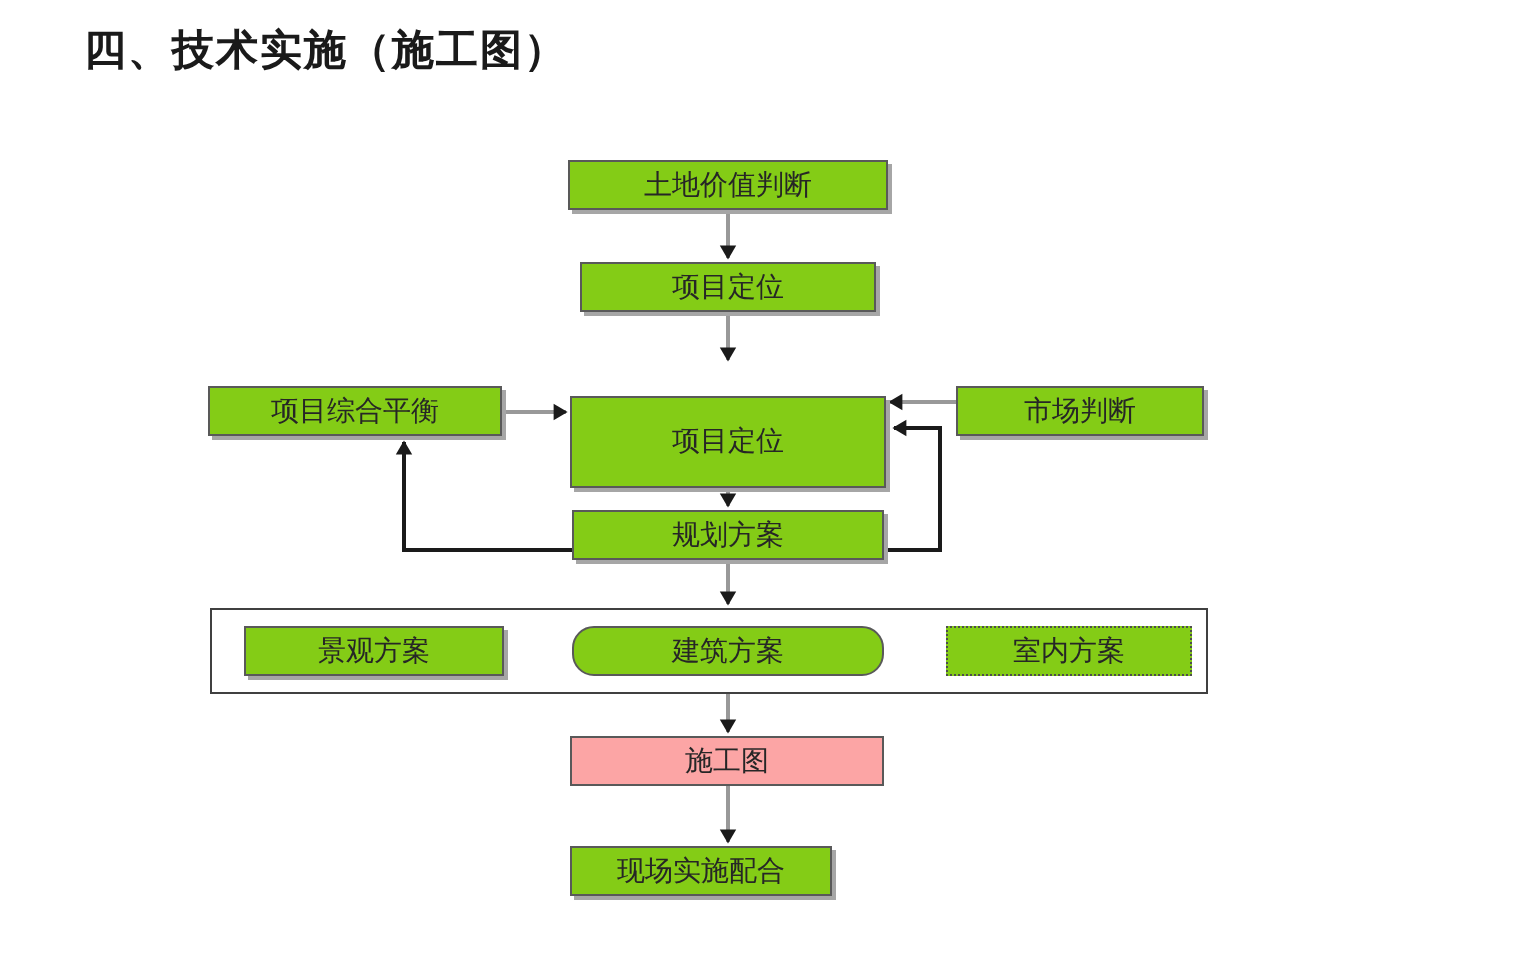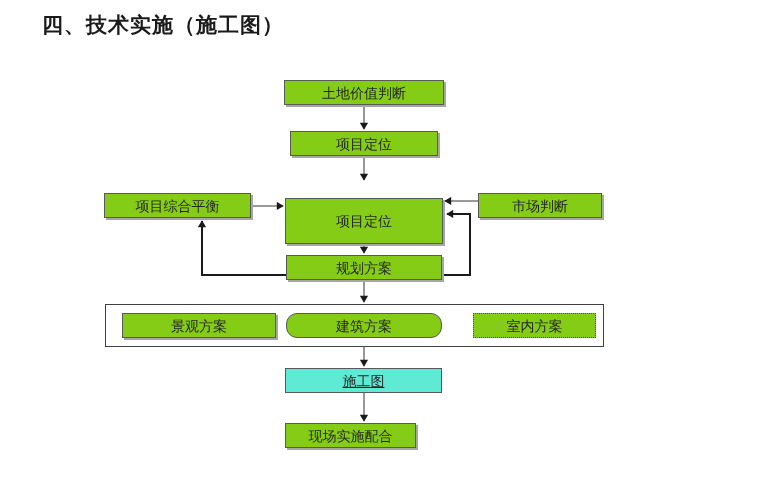--- a/index.html
+++ b/index.html
@@ -82,34 +82,33 @@
   }
 
   .node.group {
     background: transparent;
     border: 1px solid #404040;
     justify-content: flex-start;
     z-index: 2;
   }
 
   .node.highlight {
-    background: #5eead4;
+    background: #fca5a5;
     border: 1px solid #595959;
-    text-decoration: underline;
   }
 
   
   #n-land      { left: 284px; top:  80px; width: 160px; height: 25px; }
   #n-strategy  { left: 290px; top: 131px; width: 148px; height: 25px; }
   #n-position  { left: 285px; top: 198px; width: 158px; height: 46px; }
   #n-balance   { left: 104px; top: 193px; width: 147px; height: 25px; }
   #n-market    { left: 478px; top: 193px; width: 124px; height: 25px; }
   #n-planning  { left: 286px; top: 255px; width: 156px; height: 25px; }
   #n-group     { left: 105px; top: 304px; width: 499px; height: 43px; }
-  #n-landscape { left: 122px; top: 313px; width: 154px; height: 25px; }
+  #n-landscape { left: 122px; top: 313px; width: 130px; height: 25px; }
   #n-arch      { left: 286px; top: 313px; width: 156px; height: 25px; border-radius: 11px; }
   #n-interior  { left: 473px; top: 313px; width: 123px; height: 25px; }
   #n-construct { left: 285px; top: 368px; width: 157px; height: 25px; }
   #n-onsite    { left: 285px; top: 423px; width: 131px; height: 25px; }
 </style>
 </head>
 <body>
 
 <div id="slide">
 

